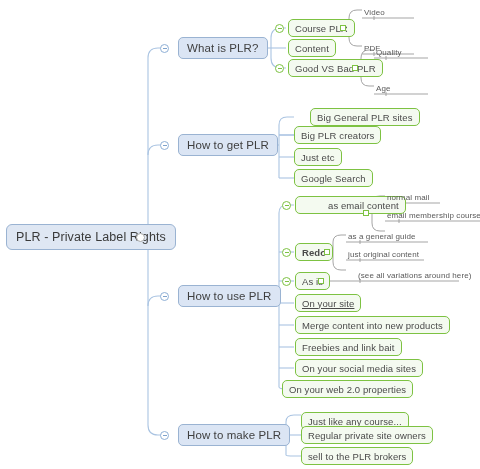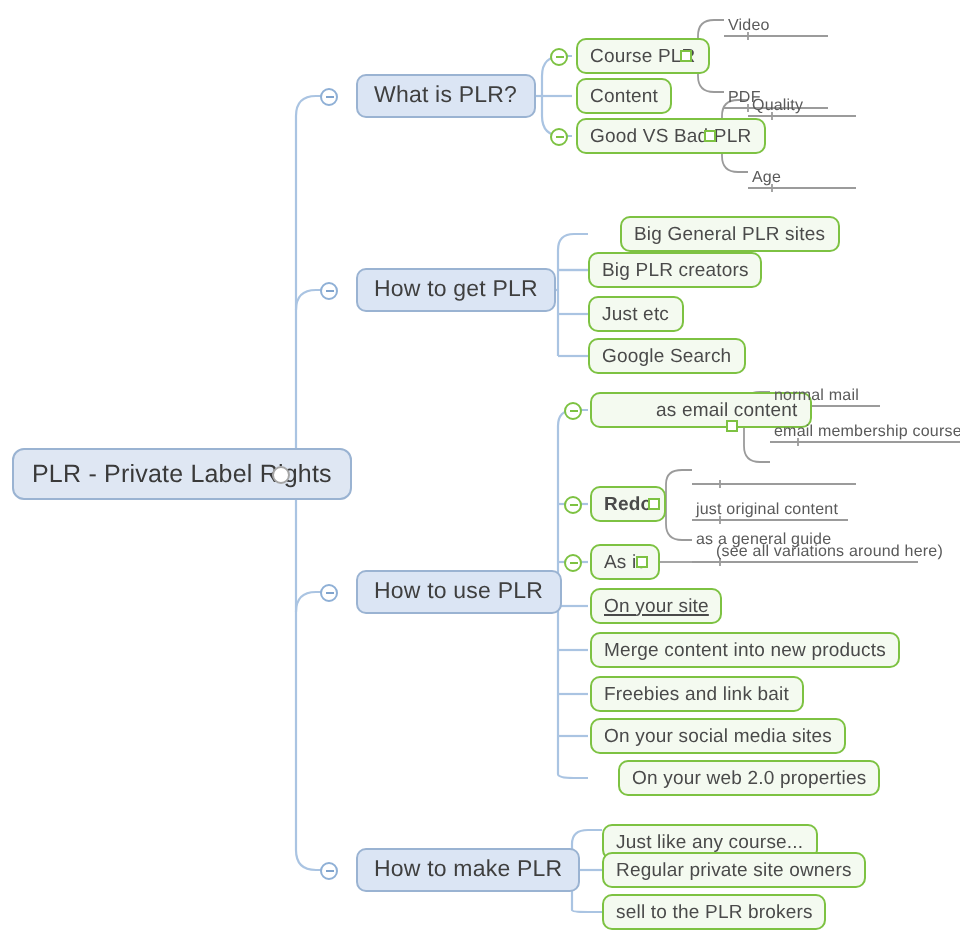--- a/index.html
+++ b/index.html
@@ -277,21 +277,21 @@
   <div class="leaf" style="left:387px; top:193px;">normal mail</div>
   <div class="leaf" style="left:387px; top:211px;">email membership course</div>
 
   <div class="toggle green" style="left:282px; top:247.5px;">
       <i class="bar"></i>
     </div>
   <div class="node lvl2" style="left:295px; top:243px; height:18px;font-weight:bold;">
     <span>Redo</span>
   </div>
   <div class="nub" style="left:324px; top:249px;"></div>
-  <div class="leaf" style="left:348px; top:232px;margin-top:33px;">as a general guide</div>
+  <div class="leaf" style="left:348px; top:232px;">as a general guide</div>
   <div class="leaf" style="left:348px; top:250px;">just original content</div>
 
   <div class="toggle green" style="left:282px; top:276.5px;">
       <i class="bar"></i>
     </div>
   <div class="node lvl2" style="left:295px; top:272px; height:18px;">
     <span>As is</span>
   </div>
   <div class="nub" style="left:318px; top:278px;"></div>
   <div class="leaf" style="left:358px; top:271px;">(see all variations around here)</div>
@@ -301,21 +301,21 @@
   </div>
   <div class="node lvl2" style="left:295px; top:316px; height:18px;text-align:right;">
     <span>Merge content into new products</span>
   </div>
   <div class="node lvl2" style="left:295px; top:338px; height:18px;">
     <span>Freebies and link bait</span>
   </div>
   <div class="node lvl2" style="left:295px; top:359px; height:18px;">
     <span>On your social media sites</span>
   </div>
-  <div class="node lvl2" style="left:309px; top:380px; height:18px;">
+  <div class="node lvl2" style="left:282px; top:380px; height:18px;">
     <span>On your web 2.0 properties</span>
   </div>
 
   <div class="toggle blue" style="left:160px; top:430.5px;">
       <i class="bar"></i>
     </div>
   <div class="node lvl1" style="left:178px; top:424px; height:22px;">
     <span>How to make PLR</span>
   </div>
 

